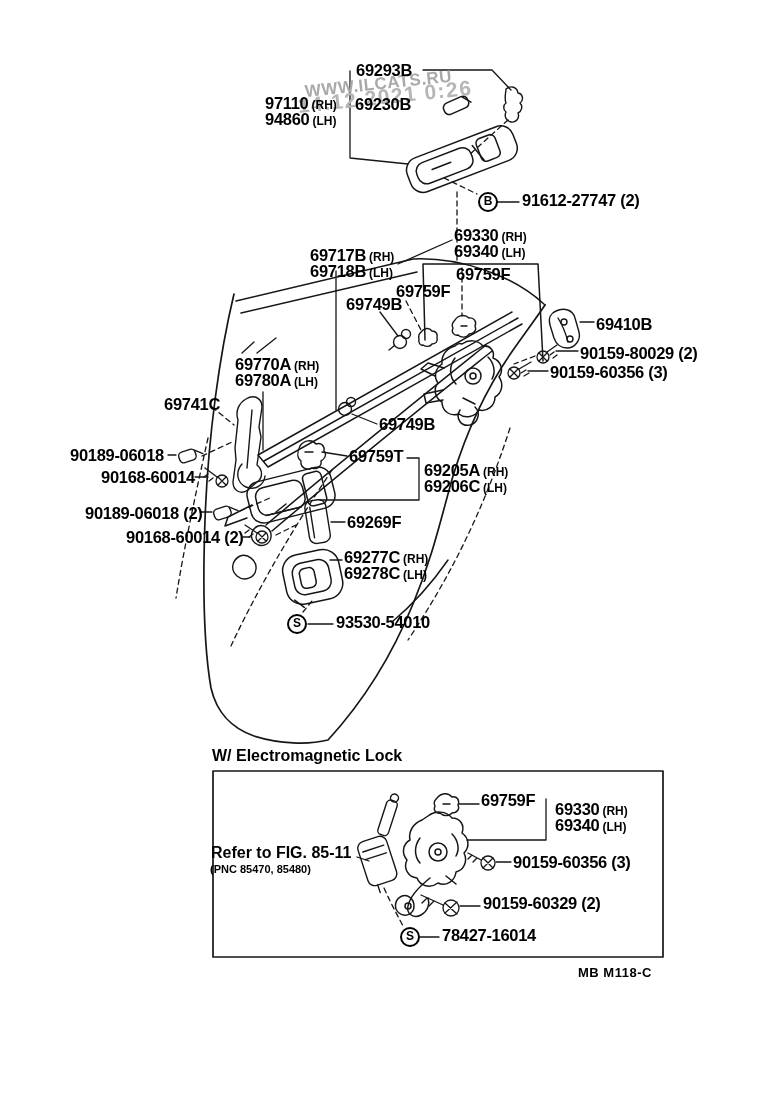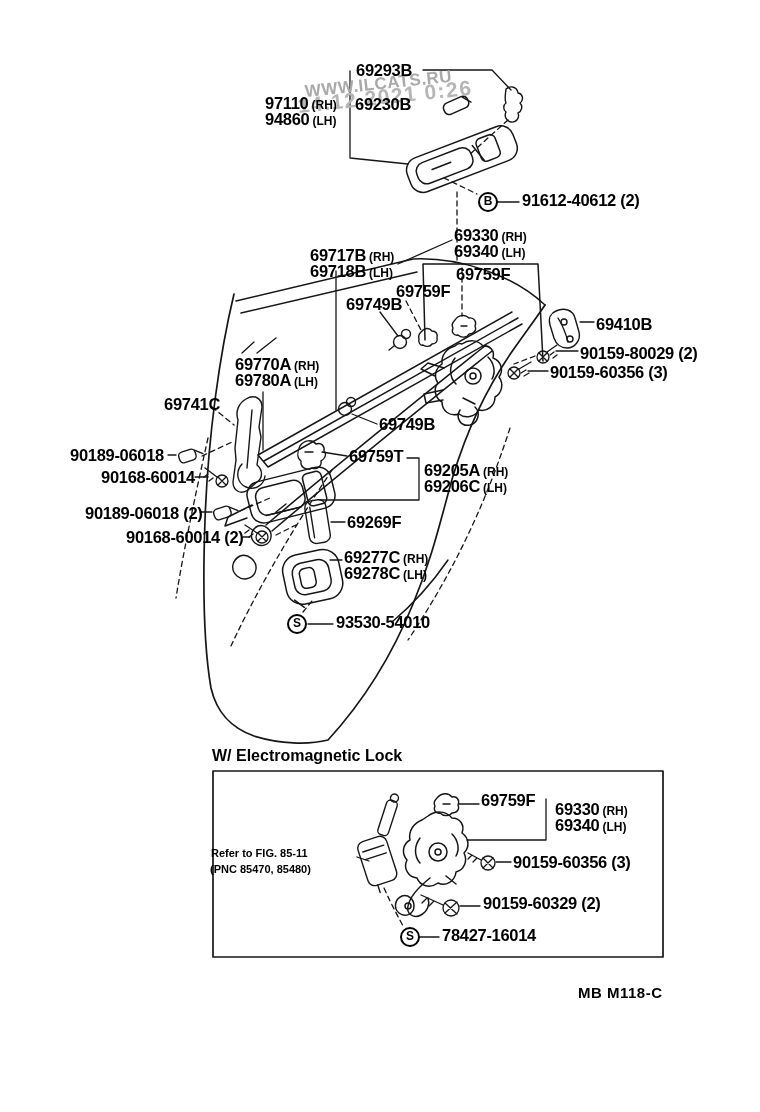--- a/index.html
+++ b/index.html
@@ -10,23 +10,23 @@
        font-size:16.5px;letter-spacing:-0.3px;line-height:16px;}
   .lbl .side{font-size:12px;letter-spacing:0;margin-left:3px;}
   .callout{position:absolute;width:20px;height:20px;border:2px solid #000;border-radius:50%;
            box-sizing:border-box;text-align:center;font-weight:700;font-size:12px;
            line-height:15px;color:#000;background:#fff;}
   .wm{position:absolute;color:#a9a9a9;font-weight:700;transform:rotate(-6deg);
       transform-origin:left bottom;white-space:nowrap;}
   #wm1{font-size:17px;letter-spacing:.5px;}
   #wm2{font-size:21px;letter-spacing:1.5px;color:#b6b6b6;}
   .titlelbl{font-size:16px;letter-spacing:0;}
-  .note{font-size:11px;letter-spacing:0;}
+  .note{font-size:16px;letter-spacing:0;}
   .subnote{font-size:11px;letter-spacing:0;}
-  .footer{font-size:15px;letter-spacing:.5px;margin-top:20px;}
+  .footer{font-size:13px;letter-spacing:.5px;}
 </style>
 </head>
 <body>
 
 <div class="stage">
 
 <svg width="760" height="1112" viewBox="0 0 760 1112">
   <g fill="none" stroke="#161616" stroke-width="1.5" stroke-linecap="round" stroke-linejoin="round">
 
     <path stroke-width="1.3" d="
@@ -242,21 +242,21 @@
 </svg>
 
 <div id="wm1" class="wm" style="left:306px;top:82px">WWW.ILCATS.RU</div>
 <div id="wm2" class="wm" style="left:299px;top:94px">14.12.2021 0:26</div>
 
 <div class="lbl" style="left:356px;top:62px">69293B</div>
 <div class="lbl" style="left:265px;top:95px"><span>97110</span><span class="side">(RH)</span></div>
 <div class="lbl" style="left:265px;top:111px"><span>94860</span><span class="side">(LH)</span></div>
 <div class="lbl" style="left:355px;top:96px">69230B</div>
 <div class="callout" style="left:478px;top:192px">B</div>
-<div class="lbl" style="left:522px;top:192px">91612-40612 (2)</div>
+<div class="lbl" style="left:522px;top:192px">91612-27747 (2)</div>
 
 <div class="lbl" style="left:454px;top:227px"><span>69330</span><span class="side">(RH)</span></div>
 <div class="lbl" style="left:454px;top:243px"><span>69340</span><span class="side">(LH)</span></div>
 <div class="lbl" style="left:310px;top:247px"><span>69717B</span><span class="side">(RH)</span></div>
 <div class="lbl" style="left:310px;top:263px"><span>69718B</span><span class="side">(LH)</span></div>
 <div class="lbl" style="left:456px;top:266px">69759F</div>
 <div class="lbl" style="left:396px;top:283px">69759F</div>
 <div class="lbl" style="left:346px;top:296px">69749B</div>
 
 <div class="lbl" style="left:596px;top:316px">69410B</div>

